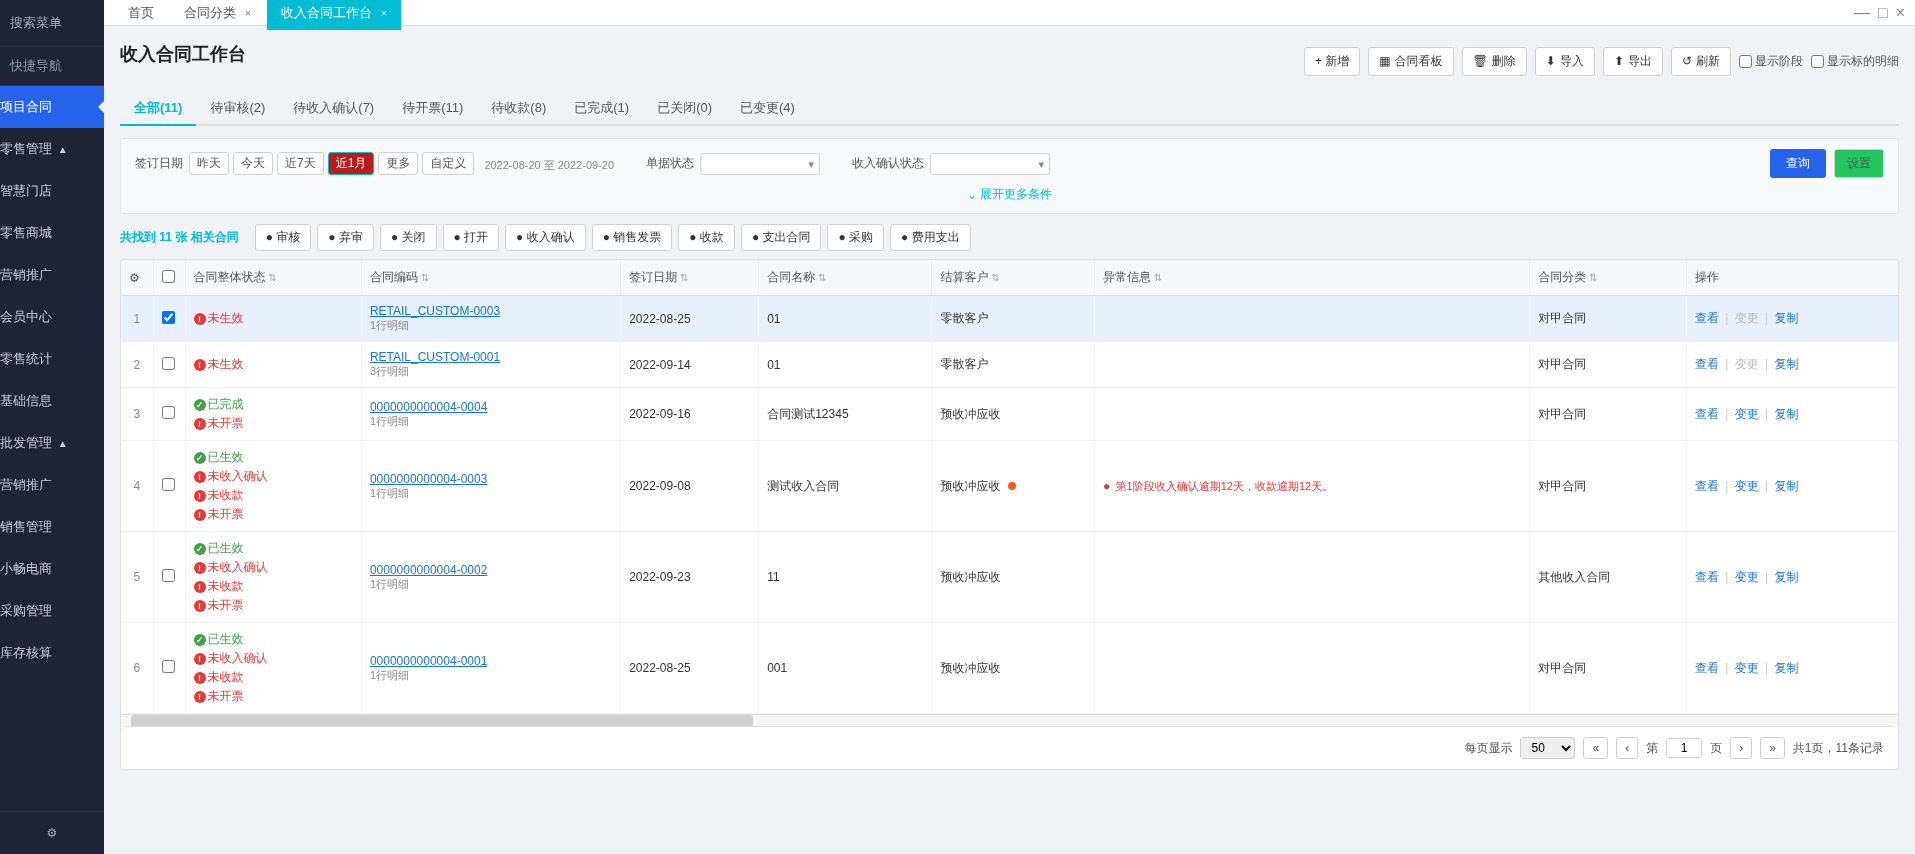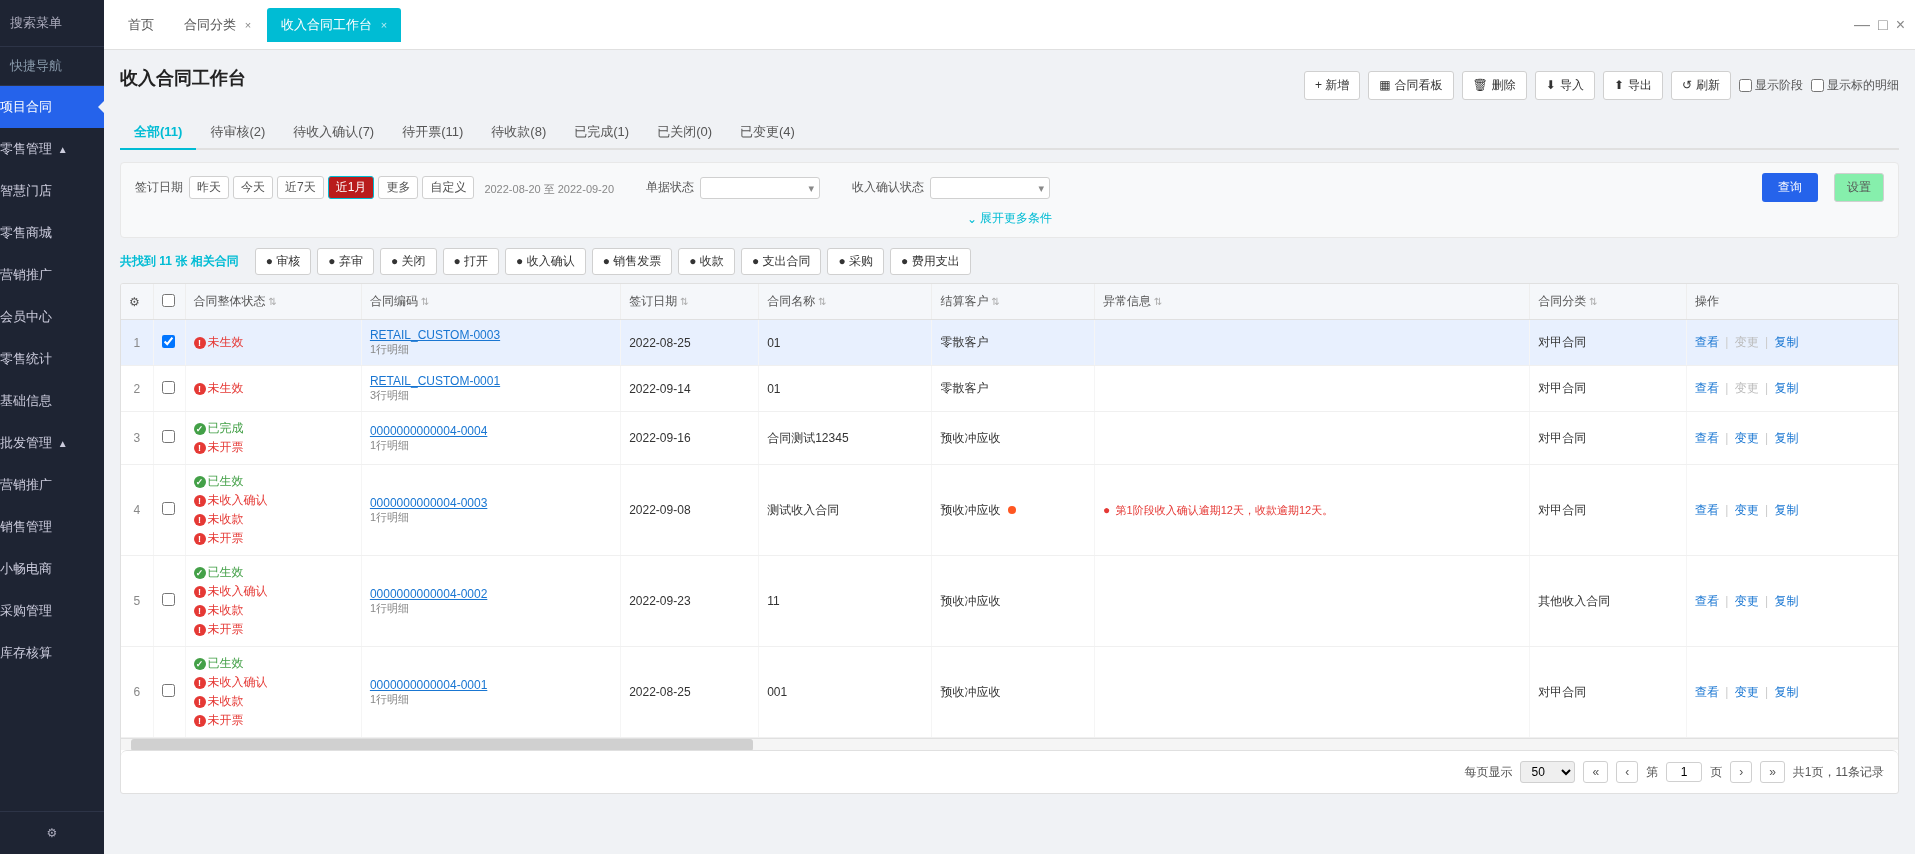--- a/index.html
+++ b/index.html
@@ -12,21 +12,21 @@
     .sidebar-item { padding: 12px 0; text-align: left; color: #ccd; font-size: 13px; cursor: pointer; position: relative; }
     .sidebar-item.active { background: #2563eb; color: #fff; }
     .sidebar-item.active::after { content: ''; position: absolute; right: 0; top: 50%; transform: translateY(-50%); border: 6px solid transparent; border-right-color: #f0f2f5; }
     .sidebar-item .arrow { font-size: 10px; margin-left: 2px; }
     .sidebar-bottom { margin-top: auto; padding: 14px 0; text-align: center; color: #aab; border-top: 1px solid #2d3447; }
 
     
     .main { flex: 1; display: flex; flex-direction: column; overflow: hidden; }
 
     
-    .tabs-bar { background: #fff; display: flex; align-items: center; border-bottom: 1px solid #e0e0e0; height: 50px; padding: 0 10px; gap: 2px; }
+    .tabs-bar { background: #fff; display: flex; align-items: center; border-bottom: 1px solid #e0e0e0; height: 26px; padding: 0 10px; gap: 2px; }
     .tab { padding: 8px 14px; font-size: 13px; color: #555; cursor: pointer; border-radius: 3px 3px 0 0; }
     .tab.active { background: #00bcd4; color: #fff; }
     .tab-close { margin-left: 5px; font-size: 11px; opacity: 0.7; }
     .tab-home { color: #555; }
     .tabs-bar-right { margin-left: auto; font-size: 16px; color: #888; cursor: pointer; display: flex; gap: 8px; }
 
     
     .content { flex: 1; padding: 16px; overflow-y: auto; }
 
     
@@ -49,21 +49,21 @@
     .filter-label { color: #555; white-space: nowrap; }
     .date-btns { display: flex; gap: 4px; }
     .date-btn { padding: 2px 7px; border: 1px solid #d0d0d0; border-radius: 3px; cursor: pointer; font-size: 12px; color: #555; background: #fff; }
     .date-btn.active { background: #b91c1c; color: #fff; border-color: #00bcd4; }
     .date-range { font-size: 11px; color: #888; margin-top: 3px; }
     .filter-select { border: 1px solid #d0d0d0; border-radius: 3px; padding: 3px 24px 3px 8px; font-size: 12px; background: #fff; appearance: none; min-width: 120px; }
     .select-wrapper { position: relative; display: inline-block; }
     .select-wrapper::after { content: '▾'; position: absolute; right: 6px; top: 50%; transform: translateY(-50%); font-size: 11px; color: #888; pointer-events: none; }
     .expand-btn { color: #00bcd4; cursor: pointer; font-size: 12px; display: flex; align-items: center; gap: 3px; }
     .btn-query { background: #2563eb; color: #fff; border: none; border-radius: 3px; padding: 5px 16px; cursor: pointer; font-size: 12px; }
-    .btn-set { background: #86efac; color: #555; border: 1px solid #d0d0d0; border-radius: 3px; padding: 5px 12px; cursor: pointer; font-size: 12px; margin-left: 8px; }
+    .btn-set { background: #22c55e; color: #555; border: 1px solid #d0d0d0; border-radius: 3px; padding: 5px 12px; cursor: pointer; font-size: 12px; }
 
     
     .action-bar { display: flex; align-items: center; gap: 6px; margin-bottom: 8px; font-size: 12px; }
     .action-count { color: #555; margin-right: 10px; }
     .action-count span { color: #00bcd4; font-weight: bold; }
     .action-btn { padding: 4px 10px; border: 1px solid #d0d0d0; background: #fff; border-radius: 3px; cursor: pointer; font-size: 12px; color: #333; display: flex; align-items: center; gap: 3px; }
 
     
     .table-container { background: #fff; border: 1px solid #e0e0e0; border-radius: 3px; overflow-x: auto; }
     table { width: 100%; border-collapse: collapse; font-size: 12px; min-width: 1100px; }

